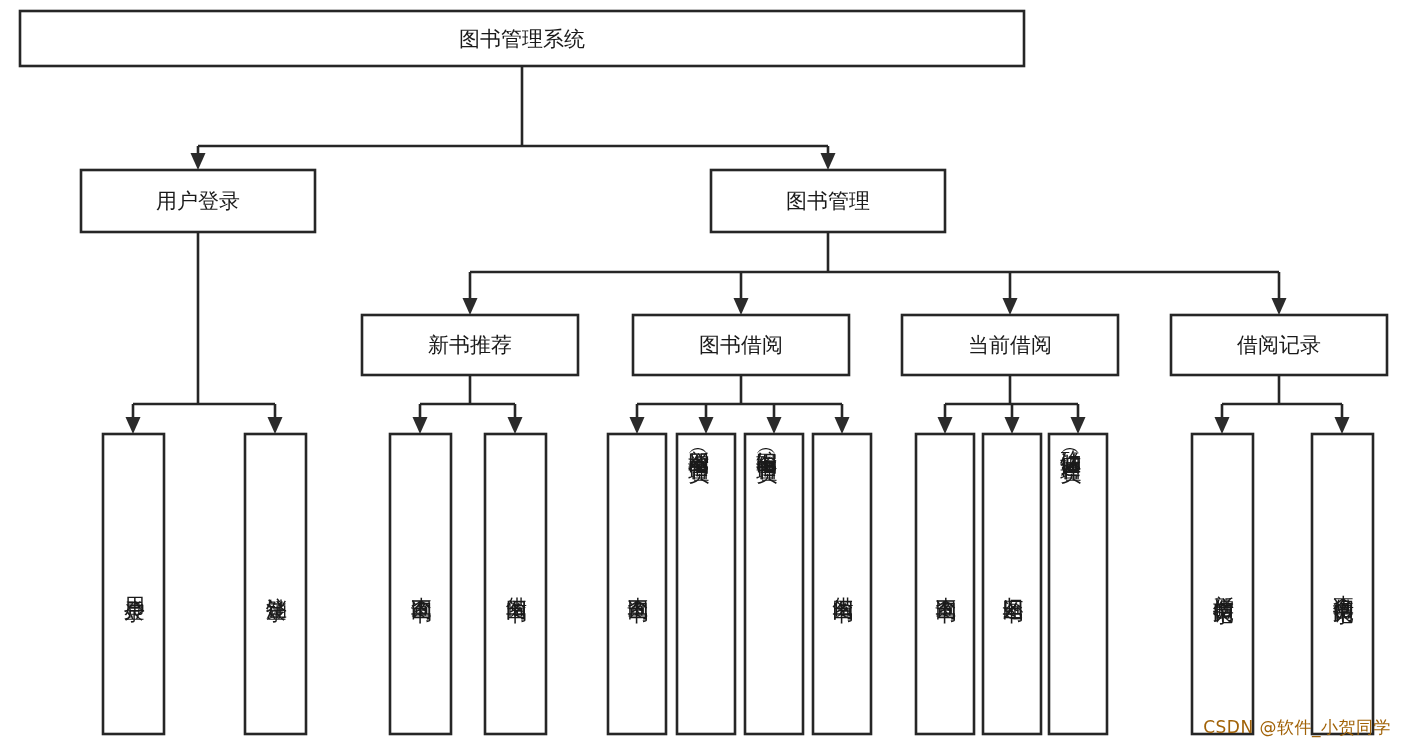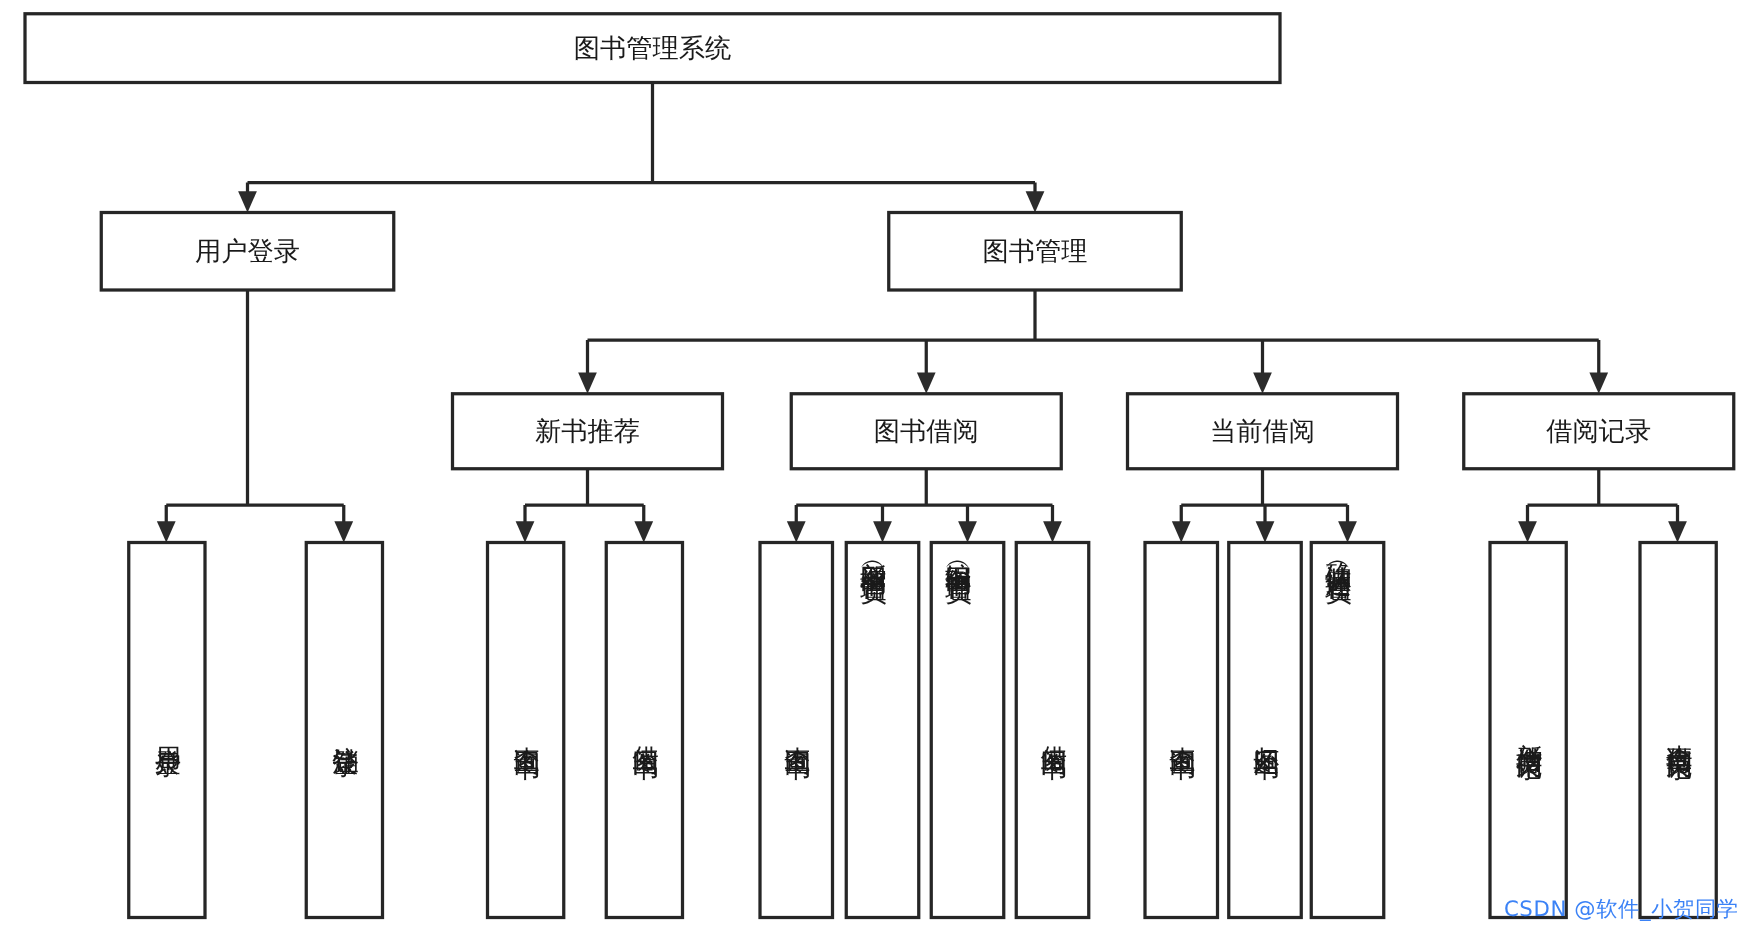--- a/index.html
+++ b/index.html
@@ -56,21 +56,21 @@
     text-orientation: upright;
     text-anchor: middle;
     letter-spacing: 2px;
   }
   .watermark {
     position: absolute;
     right: 14px;
     bottom: 8px;
     font-family: "DejaVu Sans", "Liberation Sans", sans-serif;
     font-size: 17px;
-    color: #3b82f6;
+    color: #a16207;
     letter-spacing: 0.5px;
     white-space: nowrap;
     user-select: none;
   }
 </style>
 </head>
 <body>
 
 <div id="diagram-root">
   <svg class="diagram-svg" viewBox="0 0 1405 747">

